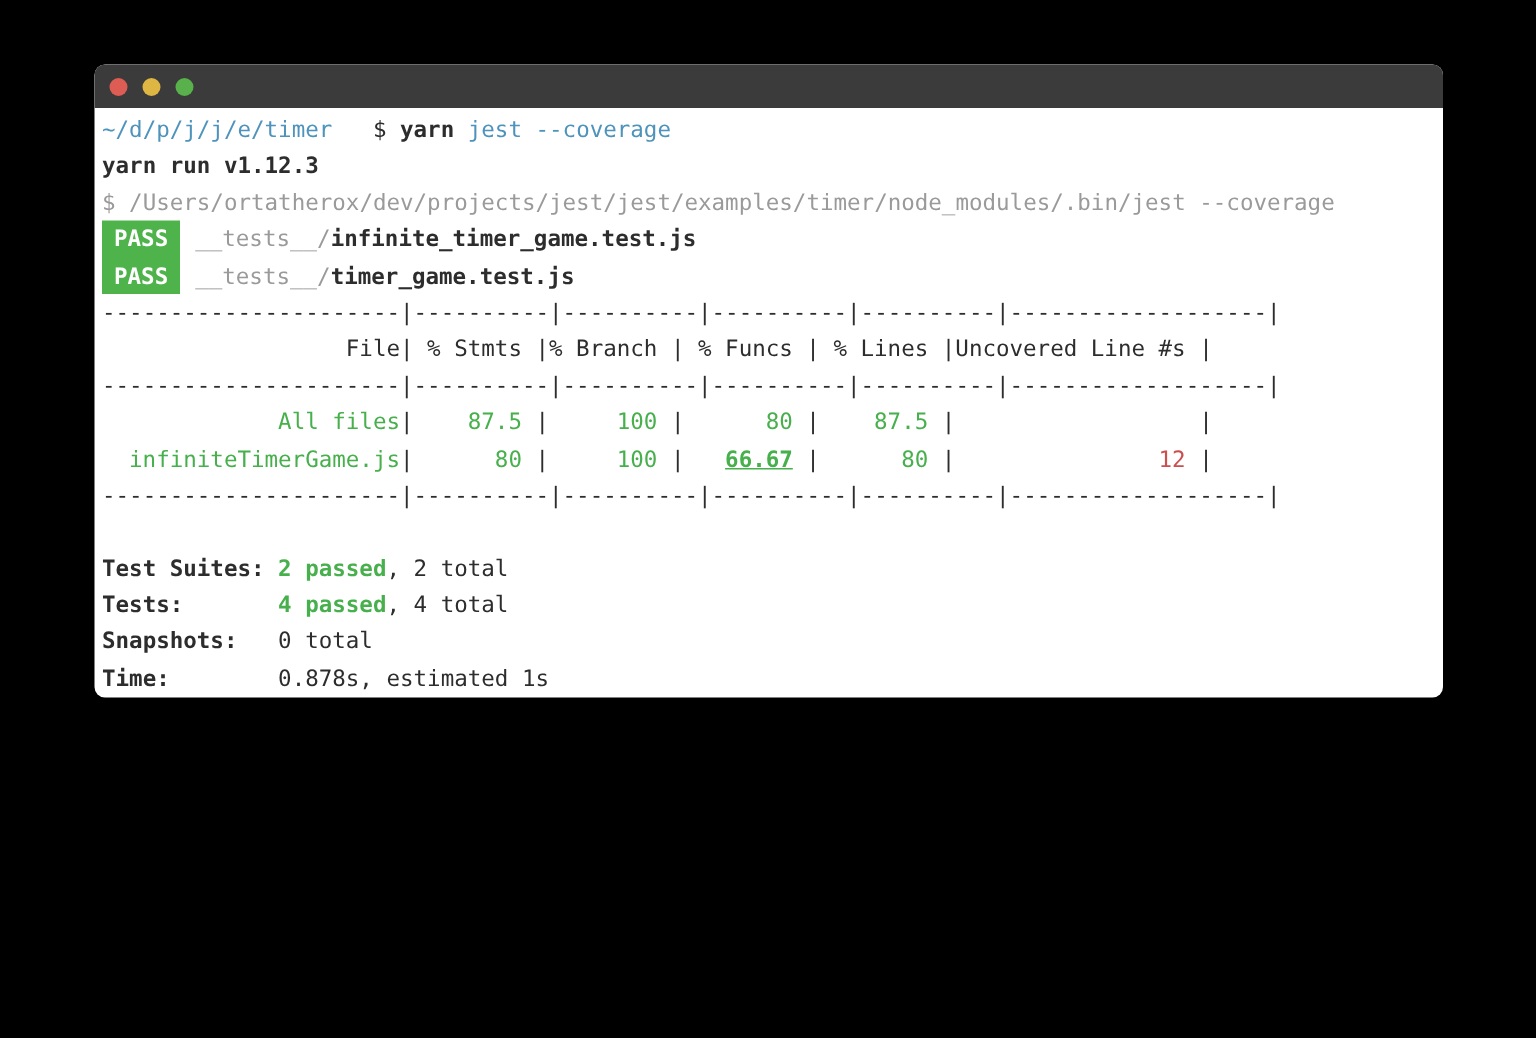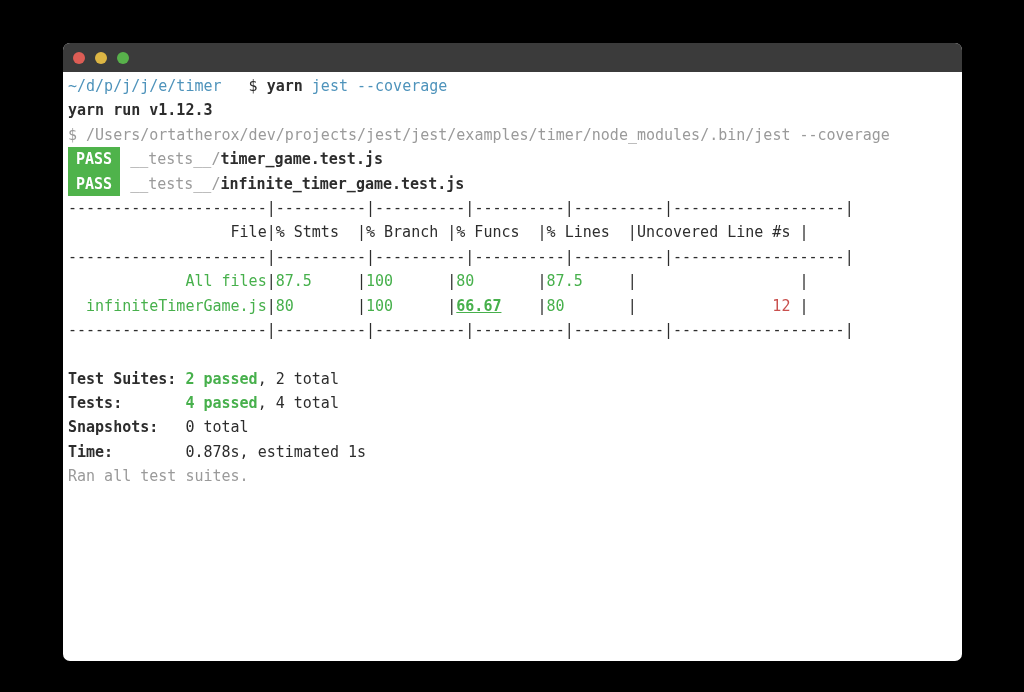--- a/index.html
+++ b/index.html
@@ -1,20 +1,20 @@
 <!DOCTYPE html>
 <html style="--background: #000000; --window_bg: #ffffff; --titlebar_bg: #3b3b3b; --dot_red: #dd5d55; --dot_yellow: #ddb644; --dot_green: #58b14b; --text: #2d2d2d; --blue: #4e93bb; --gray: #9a9a9a; --green: #47b04c; --red: #c9504e; --badge_bg: #4fb34b; --badge_text: #ffffff;"><head>
 <meta charset="utf-8">
 <style>
   * { margin:0; padding:0; box-sizing:border-box; }
   html,body { width:1024px; height:692px; background:var(--background,#000); overflow:hidden; }
   body { font-family:"DejaVu Sans Mono","Liberation Mono",monospace; }
 
   .window {
-    position:absolute; left:63px; top:43px; width:899px; height:618px;
+    position:absolute; left:63px; top:43px; width:899px; height:422px;
     background:var(--window_bg,#fff); border-radius:7px; overflow:hidden;
     box-shadow:0 25px 60px rgba(0,0,0,.65);
   }
   .titlebar {
     height:29px; background:var(--titlebar_bg,#3b3b3b);
     display:flex; align-items:center; padding-left:10px;
   }
   .dot { width:12px; height:12px; border-radius:50%; margin-right:10px; }
   .dot-red    { background:var(--dot_red,#dd5d55); }
   .dot-yellow { background:var(--dot_yellow,#ddb644); }
@@ -33,44 +33,44 @@
   .red   { color:var(--red,#c9504e); }
   .u     { text-decoration:underline;font-weight:bold; }
 
   .badge {
     display:inline-block; background:var(--badge_bg,#4fb34b); color:var(--badge_text,#fff);
     font-weight:bold; padding:0 8px; margin-right:10px;
   }
 
   .cell   { display:inline-block; vertical-align:top; white-space:pre; }
   .c-file { width:22ch;text-align:right; }
-  .c-num  { width:9ch;  padding-right:1ch; }
+  .c-num  { width:9ch;  padding-right:1ch; text-align:right; }
   .c-unc  { width:18ch; padding-right:1ch; text-align:right; }
   .c-lbl  { width:13ch; display:inline-block; vertical-align:top; white-space:pre; }
 </style>
 </head>
 <body>
 
 <div class="window">
   <div class="titlebar">
     <span class="dot dot-red"></span>
     <span class="dot dot-yellow"></span>
     <span class="dot dot-green"></span>
   </div>
 
   <div class="terminal">
     <div class="line"><span class="blue">~/d/p/j/j/e/timer</span><span>   $ </span><span class="bold">yarn </span><span class="blue">jest --coverage</span></div>
 
     <div class="line bold">yarn run v1.12.3</div>
 
     <div class="line gray">$ /Users/ortatherox/dev/projects/jest/jest/examples/timer/node_modules/.bin/jest --coverage</div>
 
+    <div class="line"><span class="badge">PASS</span><span class="gray">__tests__/</span><span class="bold">infinite_timer_game.test.js</span></div>
+
     <div class="line"><span class="badge">PASS</span><span class="gray">__tests__/</span><span class="bold">timer_game.test.js</span></div>
-
-    <div class="line"><span class="badge">PASS</span><span class="gray">__tests__/</span><span class="bold">infinite_timer_game.test.js</span></div>
 
     <div class="line">----------------------|----------|----------|----------|----------|-------------------|</div>
 
     <div class="line"><span class="cell c-file">File</span><span>|</span><span class="cell c-num">% Stmts</span><span>|</span><span class="cell c-num">% Branch</span><span>|</span><span class="cell c-num">% Funcs</span><span>|</span><span class="cell c-num">% Lines</span><span>|</span><span class="cell c-unc">Uncovered Line #s</span><span>|</span></div>
 
     <div class="line">----------------------|----------|----------|----------|----------|-------------------|</div>
 
     <div class="line"><span class="cell c-file green">All files</span><span>|</span><span class="cell c-num green">87.5</span><span>|</span><span class="cell c-num green">100</span><span>|</span><span class="cell c-num green">80</span><span>|</span><span class="cell c-num green">87.5</span><span>|</span><span class="cell c-unc"></span><span>|</span></div>
 
     <div class="line"><span class="cell c-file green"> infiniteTimerGame.js</span><span>|</span><span class="cell c-num green">80</span><span>|</span><span class="cell c-num green">100</span><span>|</span><span class="cell c-num green u">66.67</span><span>|</span><span class="cell c-num green">80</span><span>|</span><span class="cell c-unc red">12</span><span>|</span></div>

